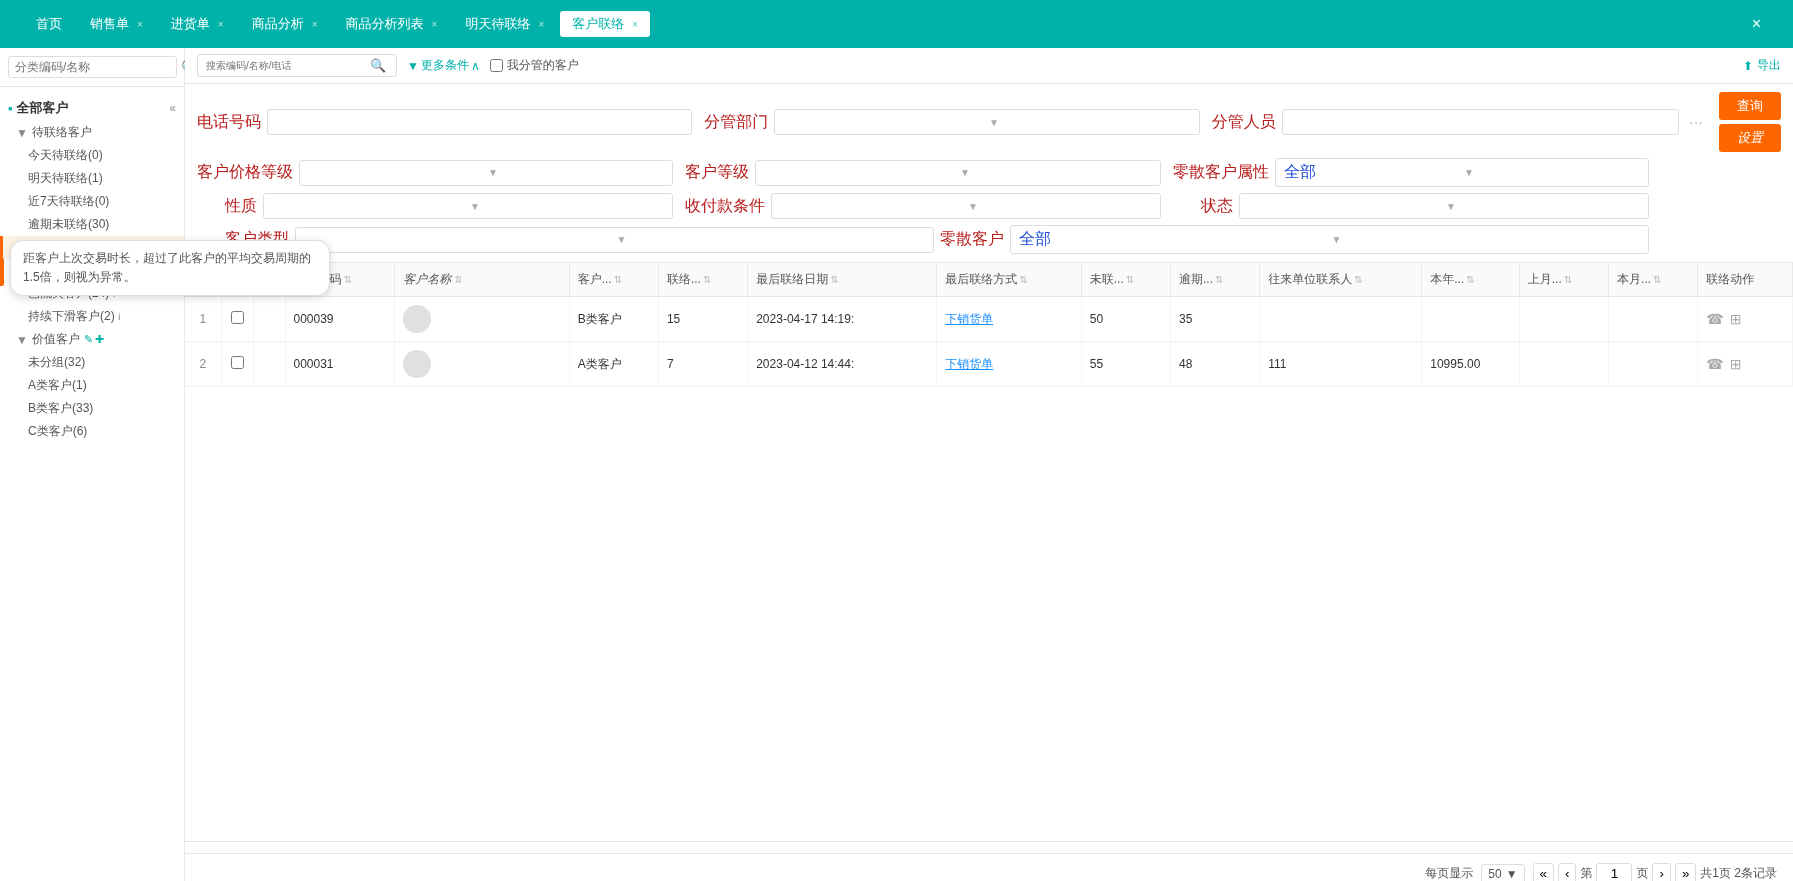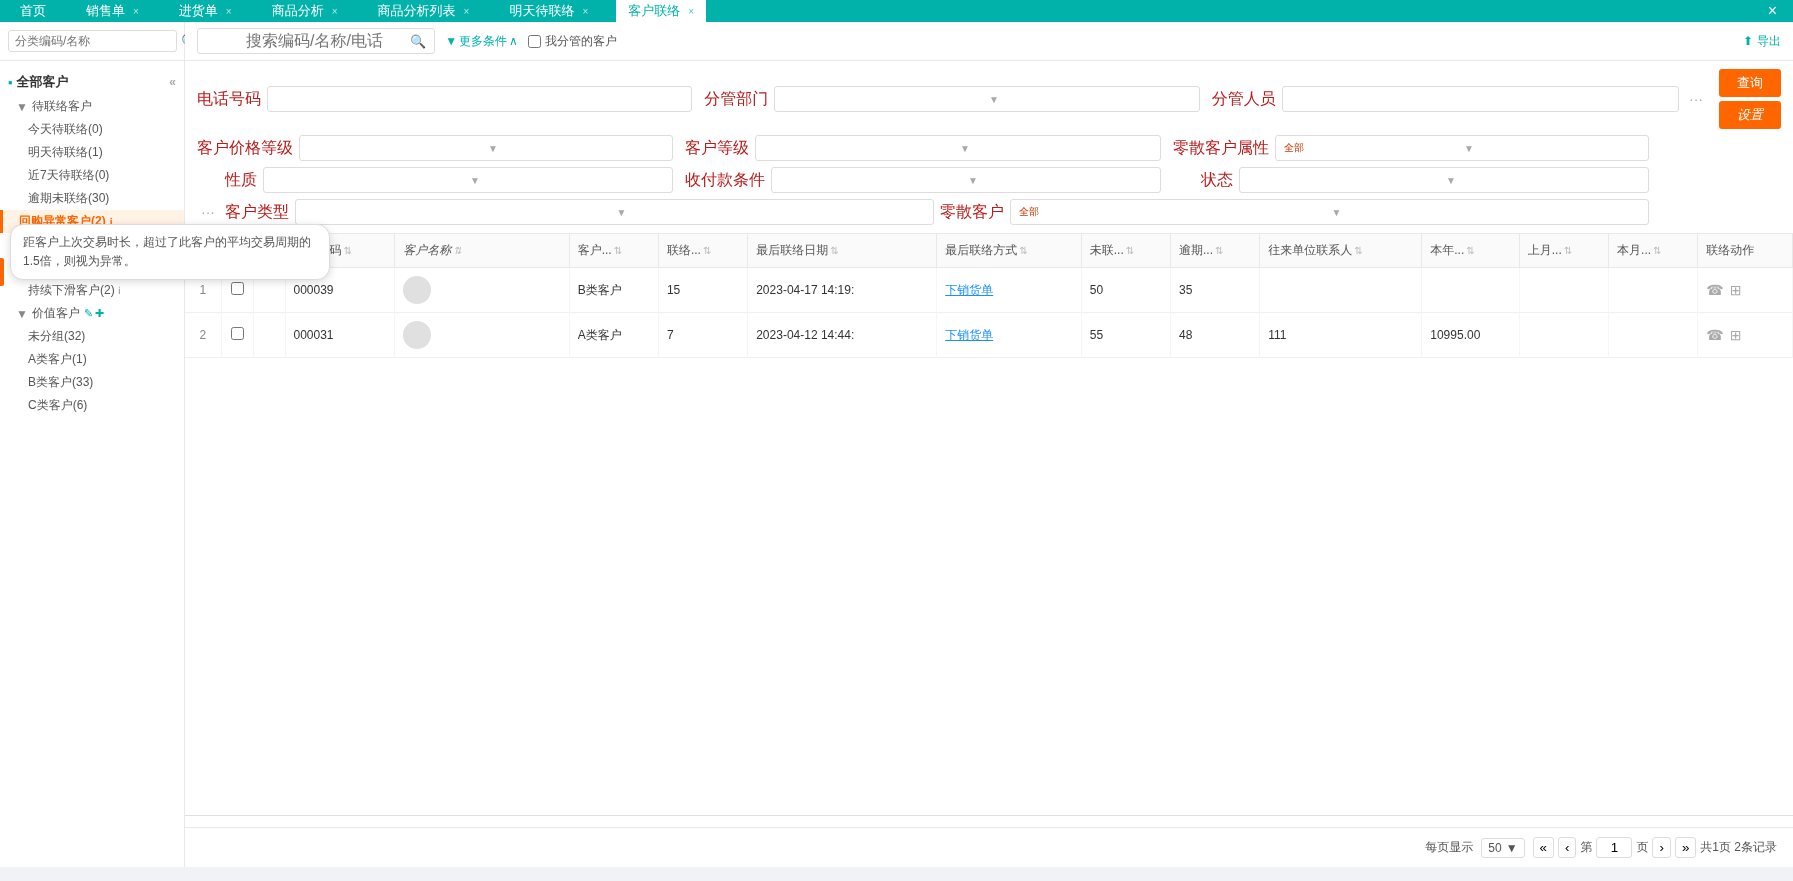--- a/index.html
+++ b/index.html
@@ -1,25 +1,25 @@
 <!DOCTYPE html>
 <html><head>
   <meta charset="utf-8">
   <style>
     * { box-sizing: border-box; margin: 0; padding: 0; }
     body { font-family: "Microsoft YaHei", Arial, sans-serif; font-size: 12px; background: #f0f2f5; color: #333; overflow: hidden; }
 
     
     .top-nav {
-      height: 22px;
+      height: 48px;
       background: #00b2a9;
       display: flex;
       align-items: center;
-      padding: 0 8px;
-      gap: 16px;
+      padding: 0 24px;
+      gap: 4px;
     }
     .top-nav .nav-item {
       color: #fff;
       padding: 4px 12px;
       cursor: pointer;
       font-size: 13px;
       white-space: nowrap;
       border-radius: 3px;
       display: flex;
       align-items: center;
@@ -119,23 +119,22 @@
       align-items: center;
       border: 1px solid #ddd;
       border-radius: 3px;
       padding: 3px 8px;
       gap: 4px;
       min-width: 200px;
     }
     .filter-bar .search-box input {
       border: none;
       outline: none;
-      font-size: 16px;
+      font-size: 10px;
       width: 160px;
-      margin-left: 40px;
     }
     .filter-bar .more-conditions {
       color: #00b2a9;
       cursor: pointer;
       display: flex;
       align-items: center;
       gap: 2px;
       font-size: 12px;
     }
     .filter-bar .my-customers {
@@ -187,21 +186,21 @@
       display: flex;
       align-items: center;
       border: 1px solid #ddd;
       border-radius: 3px;
       padding: 3px 8px;
       gap: 4px;
       cursor: pointer;
       background: #fff;
       min-height: 26px;
     }
-    .filter-select span { flex: 1; font-size: 10px; color: #c2410c; }
+    .filter-select span { flex: 1; font-size: 16px; color: #1d4ed8; }
     .filter-select .arrow-down { color: #aaa; font-size: 10px; }
     .filter-input {
       flex: 1;
       border: 1px solid #ddd;
       border-radius: 3px;
       padding: 3px 8px;
       font-size: 12px;
       outline: none;
       min-height: 26px;
     }
@@ -328,21 +327,21 @@
       background: #fff;
       border: 1px solid #ddd;
       border-radius: 13px;
       padding: 8px 12px;
       font-size: 12px;
       color: #555;
       box-shadow: 0 2px 8px rgba(0,0,0,0.15);
       max-width: 320px;
       line-height: 1.6;
       z-index: 999;
-      top: 224px;
+      top: 240px;
       left: 10px;
     }
 
     .avatar-placeholder {
       display: inline-block;
       width: 28px;
       height: 28px;
       background: #e0e0e0;
       border-radius: 50%;
       vertical-align: middle;

